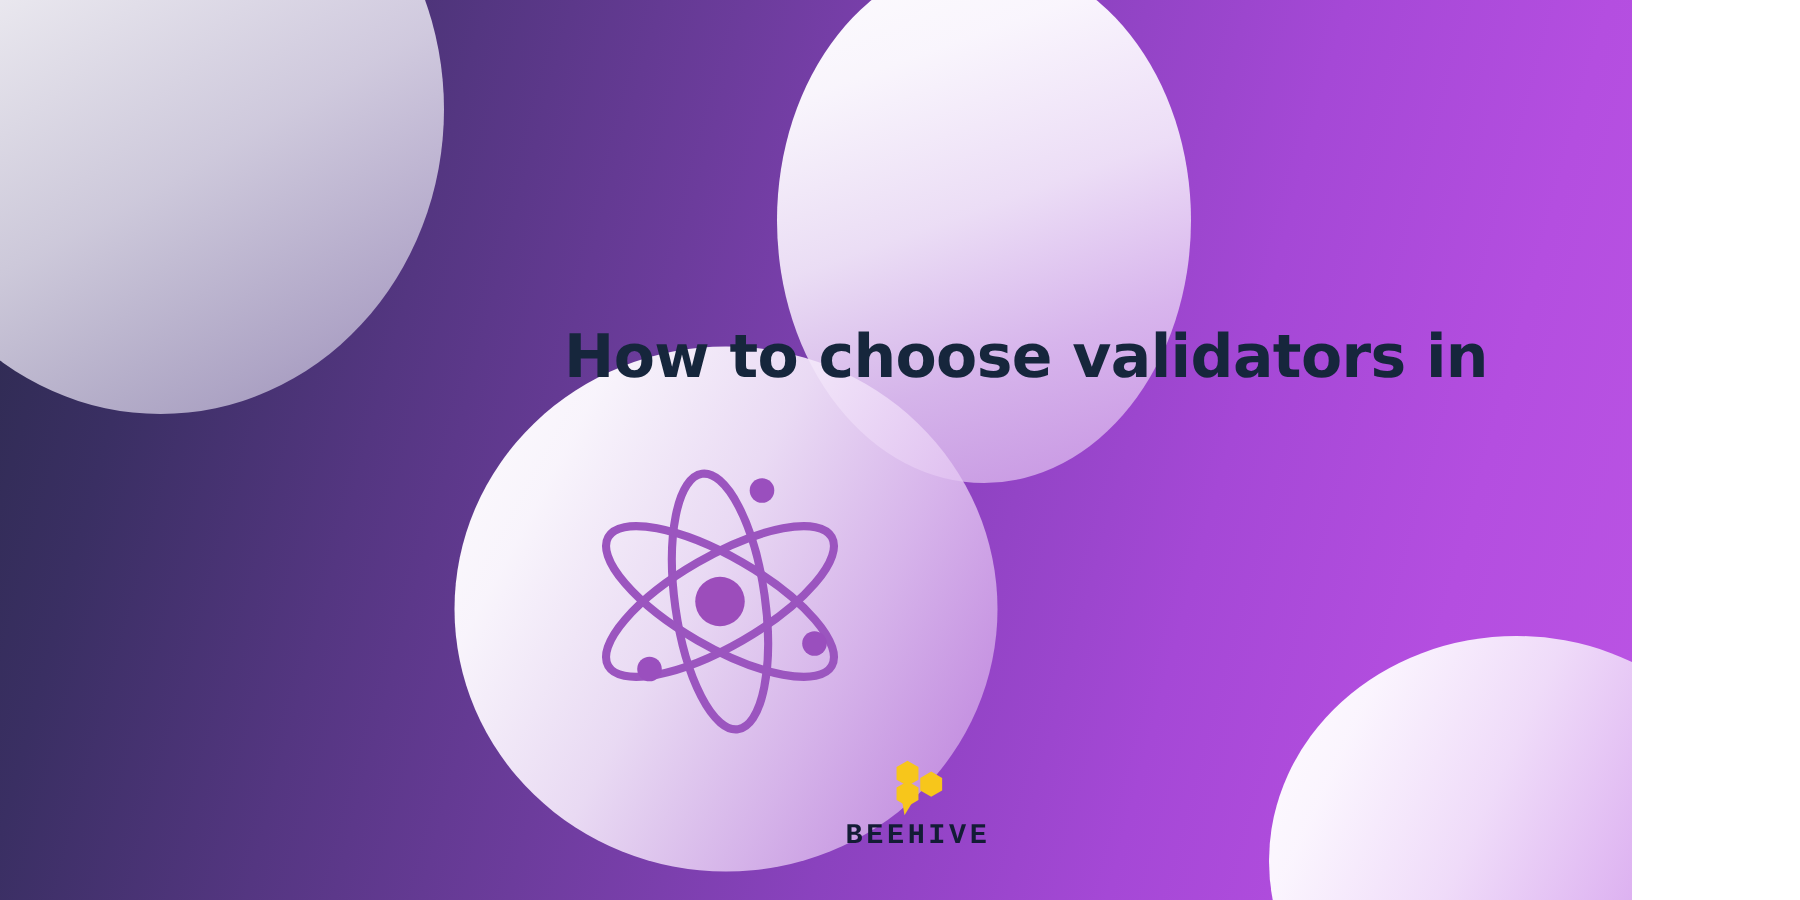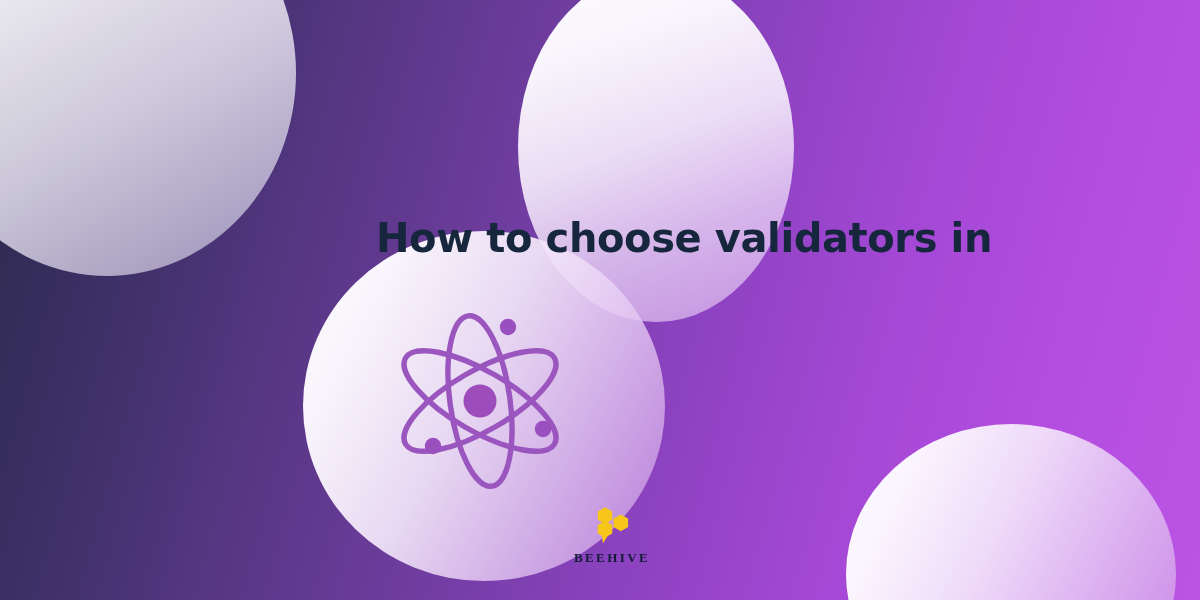--- a/index.html
+++ b/index.html
@@ -7,21 +7,21 @@
     margin: 0;
     padding: 0;
     background: #ffffff;
   }
   body {
     font-family: "Liberation Sans", sans-serif;
   }
 
   #banner {
     position: relative;
-    width: 1200px;
+    width: 1088px;
     height: 600px;
     overflow: hidden;
     
     background:
       linear-gradient(105deg,
         #2b2a4c 0%,
         #3a2f63 12%,
         #543681 26%,
         #6c3c9c 40%,
         #8a42be 56%,
@@ -131,23 +131,23 @@
     text-align: center;
   }
   #brand-mark {
     width: 44px;
     height: 44px;
     margin: 0 auto 3px auto;
   }
   #brand-mark svg { display: block; width: 100%; height: 100%; }
   #brand-wordmark {
     color: #131c35;
-    font-family: Liberation Serif, serif;
+    font-family: Liberation Mono, monospace;
     font-weight: bold;
-    font-size: 13px;
+    font-size: 19px;
     letter-spacing: 2.4px;
     line-height: 15px;
   }
 </style>
 </head>
 <body>
 
 <div id="banner">
 
   <div class="circle" id="circle-top-left"></div>

